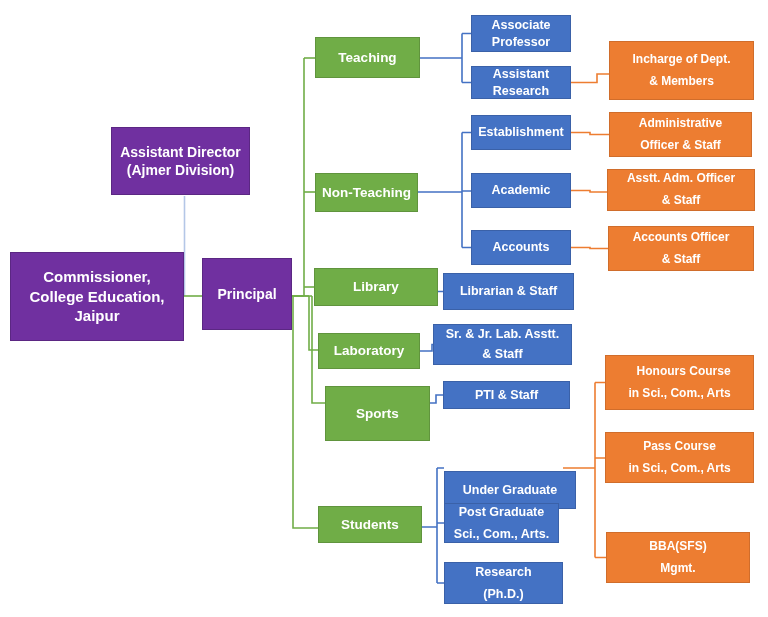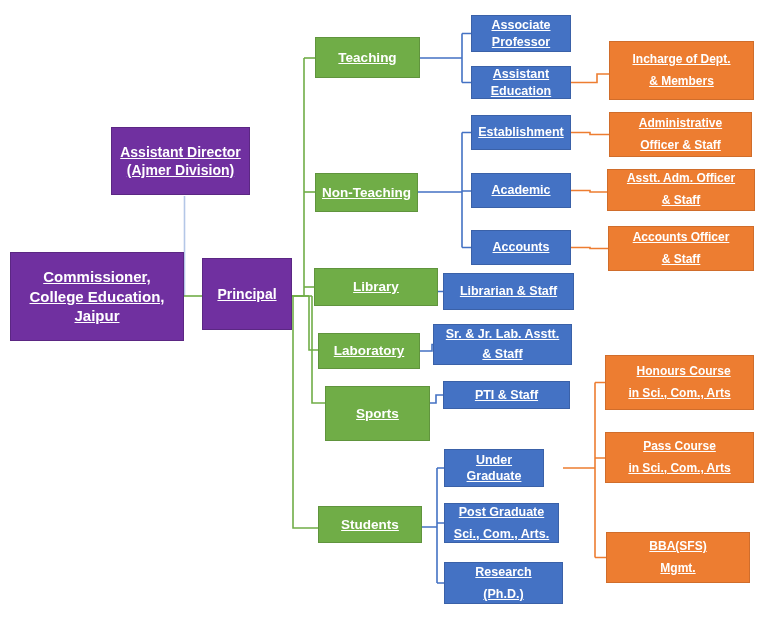--- a/index.html
+++ b/index.html
@@ -10,21 +10,21 @@
   .wires { position:absolute; left:0; top:0; }
   .w { fill:none; stroke-width:1.6px; }
   .w.lb { stroke: var(--connector_light_blue); }
   .w.g  { stroke: var(--green); }
   .w.b  { stroke: var(--blue); }
   .w.o  { stroke: var(--orange); }
   .box {
     position:absolute; box-sizing:border-box; padding:1px 2px;
     display:flex; align-items:center; justify-content:center;
     text-align:center; color:#ffffff; font-weight:bold;
-    white-space:pre-line; line-height:1.32;text-decoration:underline;
+    white-space:pre-line; line-height:1.32;
   }
   .purple { background:var(--purple); border:1px solid rgba(0,0,0,0.18); }
   .green  { background:var(--green);  border:1px solid rgba(0,0,0,0.14); }
   .blue   { background:var(--blue);   border:1px solid rgba(0,0,0,0.14); }
   .orange { background:var(--orange); border:1px solid rgba(0,0,0,0.12); }
   .f15 { font-size:15px; }
   .f14 { font-size:14px; }
   .f13 { font-size:13.5px; }
   .f12 { font-size:12.5px; }
   .f11 { font-size:12px; }
@@ -74,29 +74,29 @@
   <div class="box green f13" style="left:315px; top:37px; width:105px; height:41px;">Teaching</div>
   <div class="box green f13" style="left:315px; top:173px; width:103px; height:39px;">Non-Teaching</div>
   <div class="box green f13" style="left:314px; top:268px; width:124px; height:38px;">Library</div>
   <div class="box green f13" style="left:318px; top:333px; width:102px; height:36px;">Laboratory</div>
   <div class="box green f13" style="left:325px; top:386px; width:105px; height:55px;">Sports</div>
   <div class="box green f13" style="left:318px; top:506px; width:104px; height:37px;">Students</div>
 
   <div class="box blue f12" style="left:471px; top:15px; width:100px; height:37px;">Associate
 Professor</div>
   <div class="box blue f12" style="left:471px; top:66px; width:100px; height:33px;">Assistant
-Education</div>
+Research</div>
   <div class="box blue f12" style="left:471px; top:115px; width:100px; height:35px;">Establishment</div>
   <div class="box blue f12" style="left:471px; top:173px; width:100px; height:35px;">Academic</div>
   <div class="box blue f12" style="left:471px; top:230px; width:100px; height:35px;">Accounts</div>
   <div class="box blue f12" style="left:443px; top:273px; width:131px; height:37px;">Librarian &amp; Staff</div>
   <div class="box blue f12 lhm" style="left:433px; top:324px; width:139px; height:41px;">Sr. &amp; Jr. Lab. Asstt.
 &amp; Staff</div>
   <div class="box blue f12" style="left:443px; top:381px; width:127px; height:28px;">PTI &amp; Staff</div>
-  <div class="box blue f12" style="left:444px; top:449px; width:100px; height:38px;">Under Graduate</div>
+  <div class="box blue f12" style="left:444px; top:471px; width:132px; height:38px;text-align:right;">Under Graduate</div>
   <div class="box blue f12 lhw" style="left:444px; top:503px; width:115px; height:40px;">Post Graduate
 Sci., Com., Arts.</div>
   <div class="box blue f12 lhw" style="left:444px; top:562px; width:119px; height:42px;">Research
 (Ph.D.)</div>
 
   <div class="box orange f11 lhw" style="left:609px; top:41px; width:145px; height:59px;text-align:center;">Incharge of Dept.
 &amp; Members</div>
   <div class="box orange f11 lhw" style="left:609px; top:112px; width:143px; height:45px;">Administrative
 Officer &amp; Staff</div>
   <div class="box orange f11 lhw" style="left:607px; top:169px; width:148px; height:42px;">Asstt. Adm. Officer

